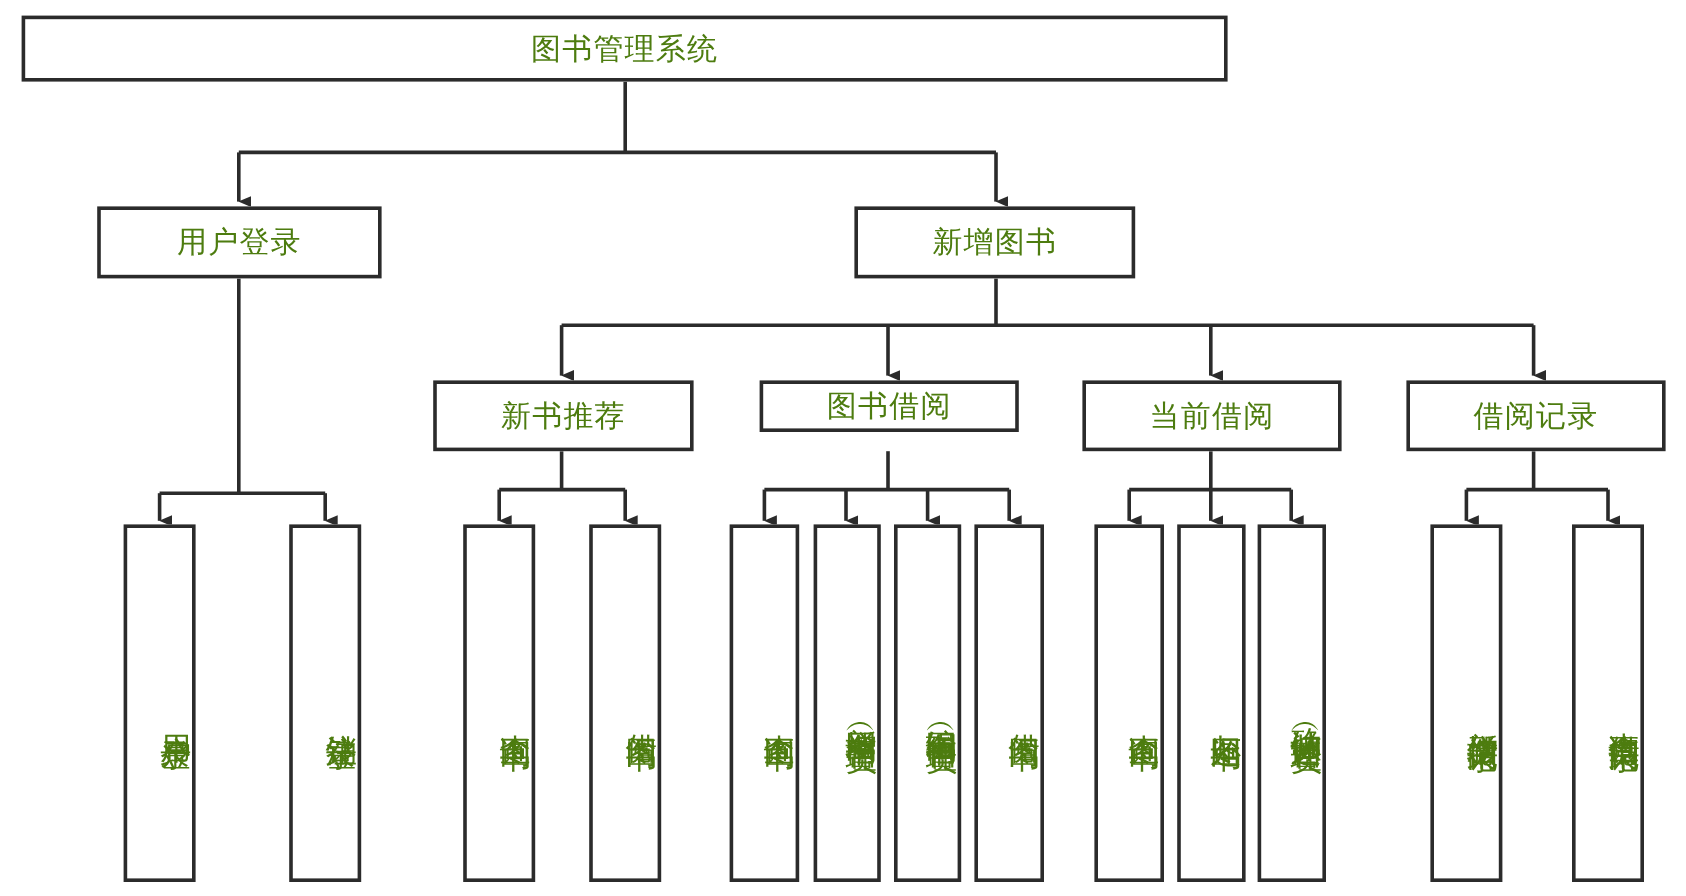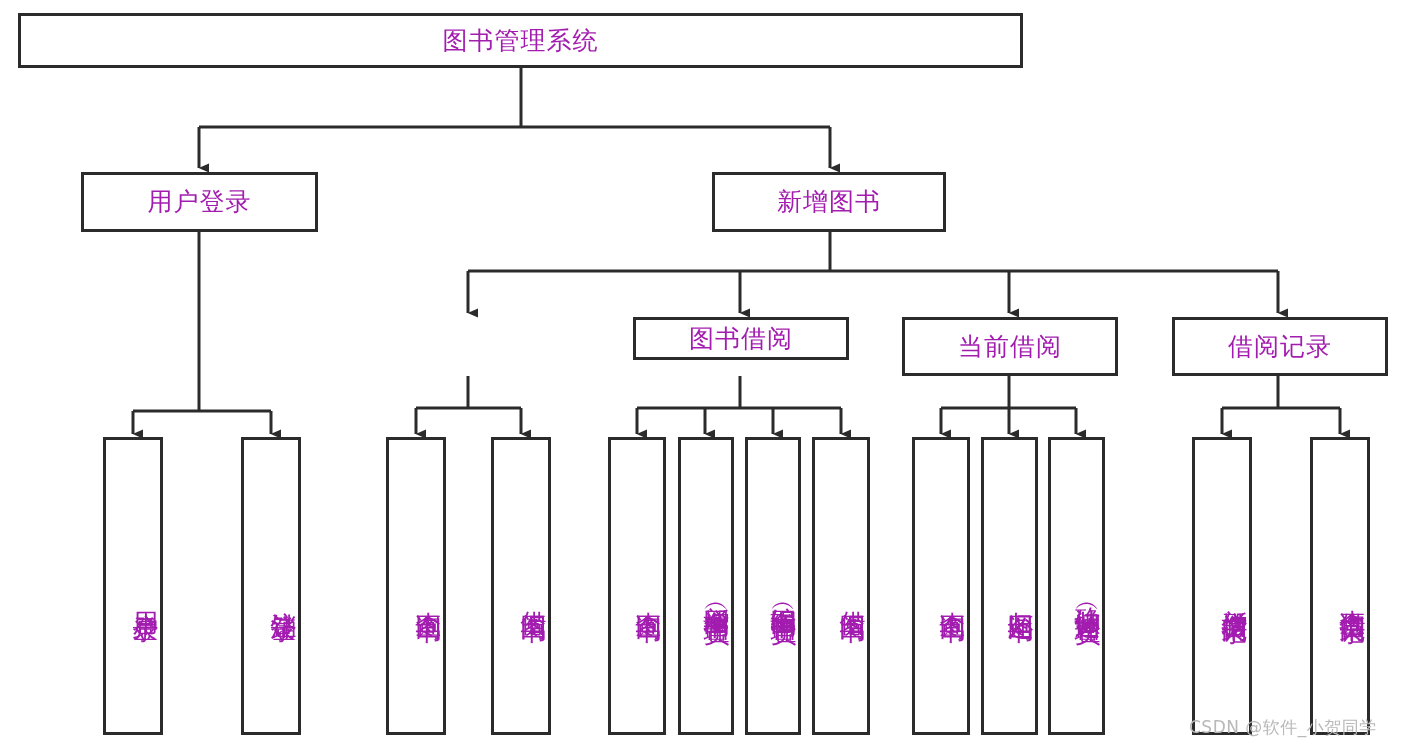--- a/index.html
+++ b/index.html
@@ -27,21 +27,21 @@
     pointer-events: none;
   }
   .node {
     position: absolute;
     box-sizing: border-box;
     background: #ffffff;
     border: 3px solid #2b2b2b;
     display: flex;
     align-items: center;
     justify-content: center;
-    color: #a21caf;
+    color: #4d7c0f;
   }
   .node.horiz {
     font-size: 25px;
     letter-spacing: 1px;
     line-height: 1.2;
   }
   .node.root {
     font-size: 25px;
     border-width: 3px;
   }
@@ -125,20 +125,21 @@
       <path d="M1222,408 L1222,434" marker-end="url(#arrow)"></path>
       <path d="M1340,408 L1340,434" marker-end="url(#arrow)"></path>
     </g>
   </svg>
 
   <div class="node root horiz" style="left:18px; top:13px; width:1005px; height:55px;">图书管理系统</div>
 
   <div class="node horiz" style="left:81px; top:172px; width:237px; height:60px;">用户登录</div>
   <div class="node horiz" style="left:712px; top:172px; width:234px; height:60px;">新增图书</div>
 
+  <div class="node horiz" style="left:361px; top:317px; width:217px; height:59px;">新书推荐</div>
   <div class="node horiz" style="left:633px; top:317px; width:216px; height:43px;">图书借阅</div>
   <div class="node horiz" style="left:902px; top:317px; width:216px; height:59px;">当前借阅</div>
   <div class="node horiz" style="left:1172px; top:317px; width:216px; height:59px;">借阅记录</div>
 
   <div class="node vert" style="left:103px; top:437px; width:60px; height:298px;">
     <span>用户登录</span>
   </div>
   <div class="node vert" style="left:241px; top:437px; width:60px; height:298px;">
     <span>注销登录</span>
   </div>
@@ -173,15 +174,14 @@
     <span>确认归还（管理员）</span>
   </div>
 
   <div class="node vert" style="left:1192px; top:437px; width:60px; height:298px;">
     <span>新增借阅记录</span>
   </div>
   <div class="node vert" style="left:1310px; top:437px; width:60px; height:298px;">
     <span>查询借阅记录</span>
   </div>
 
-  <div class="watermark" style="left:1189px; top:716px;">CSDN @软件_小贺同学</div>
 
 </div>
 
 </body></html>

